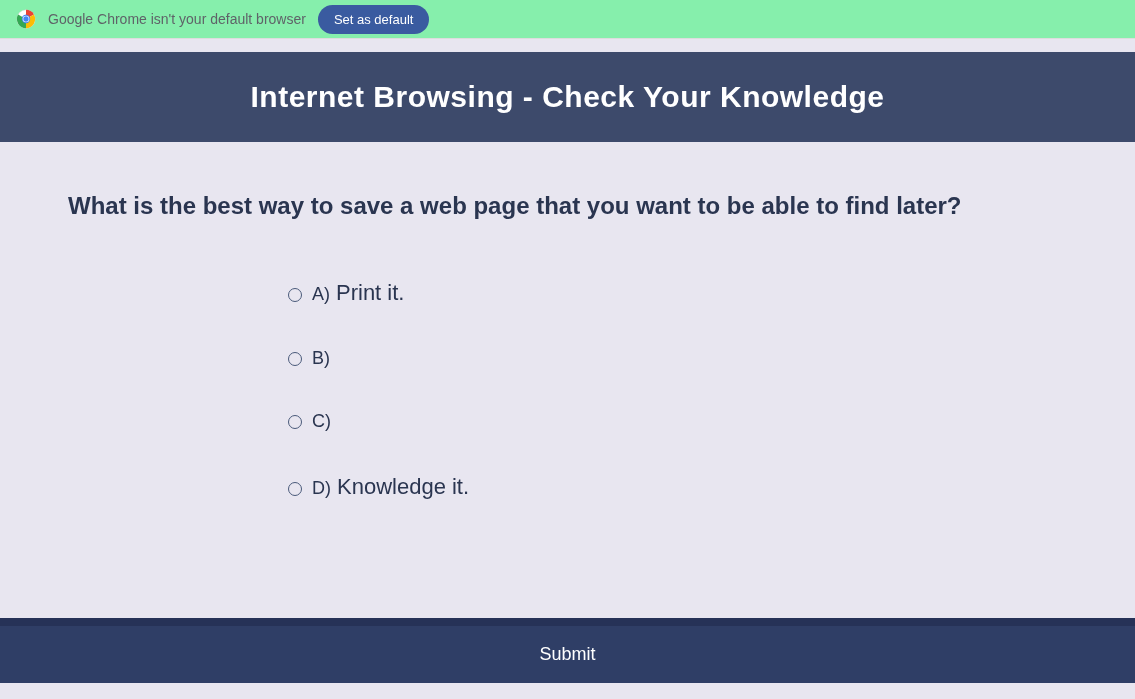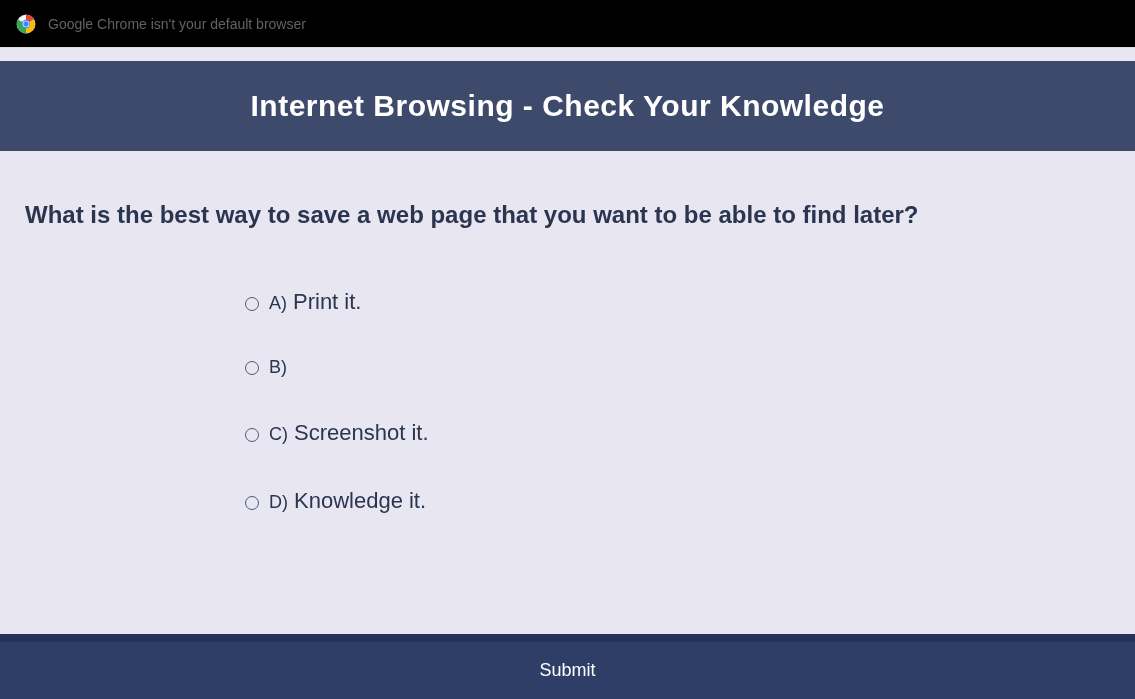--- a/index.html
+++ b/index.html
@@ -8,22 +8,22 @@
       box-sizing: border-box;
     }
     body {
       font-family: Arial, Helvetica, sans-serif;
       background: #e8e6f0;
       width: 1135px;
       height: 699px;
       overflow: hidden;
     }
     .infobar {
-      background: #000000;
-      height: 48px;
+      background: #86efac;
+      height: 39px;
       display: flex;
       align-items: center;
       padding: 0 16px;
       gap: 12px;
       border-bottom: 1px solid #ddd;
     }
     .chrome-icon {
       width: 20px;
       height: 20px;
       flex-shrink: 0;
@@ -46,21 +46,22 @@
       background: #3d4a6b;
       color: #ffffff;
       padding: 28px 0;
       text-align: center;
       font-size: 30px;
       font-weight: bold;
       letter-spacing: 0.5px;
       margin-top: 13px;
     }
     .content {
-      padding: 50px 40px 30px 25px;
+      padding: 50px 40px 30px 40px;
+      margin-left: 28px;
     }
     .question {
       color: #2a3550;
       font-size: 24px;
       font-weight: bold;
       margin-bottom: 60px;
     }
     .options {
       padding-left: 220px;
     }
@@ -85,21 +86,21 @@
       font-size: 18px;
       margin-right: 6px;
     }
     .option-text {
       color: #2a3550;
       font-size: 22px;
       text-align: right;
     }
     .submit-bar {
       position: absolute;
-      bottom: 0;
+      bottom: 16px;
       left: 0;
       right: 0;
       background: #2f3e66;
       color: #ffffff;
       text-align: center;
       padding: 18px 0;
       font-size: 18px;
       font-weight: 500;
       cursor: pointer;
       border-top: 8px solid #263257;
@@ -115,20 +116,21 @@
       <circle cx="12" cy="12" r="5" fill="#4285F4"></circle>
       <path d="M12 1 A11 11 0 0 1 21.5 6.5 L12 12 Z" fill="#EA4335"></path>
       <path d="M21.5 6.5 A11 11 0 0 1 12 23 L12 12 Z" fill="#FBBC05"></path>
       <path d="M12 23 A11 11 0 0 1 2.5 6.5 L12 12 Z" fill="#34A853"></path>
       <circle cx="12" cy="12" r="5" fill="#4285F4"></circle>
       <circle cx="12" cy="12" r="4" fill="#fff"></circle>
       <circle cx="12" cy="12" r="3.2" fill="#4285F4"></circle>
     </svg>
   </span>
   <span class="infobar-text">Google Chrome isn't your default browser</span>
+  <button class="set-default-btn">Set as default</button>
 </div>
 
 <div class="header-bar">
   <span>Internet Browsing - Check Your Knowledge</span>
 </div>
 
 <div class="content">
   <div class="question">What is the best way to save a web page that you want to be able to find later?</div>
   <div class="options">
 
@@ -139,21 +141,20 @@
     </div>
 
     <div class="option-row">
       <span class="radio"></span>
       <span class="option-letter">B)</span>
     </div>
 
     <div class="option-row">
       <span class="radio"></span>
       <span class="option-letter">C)</span>
-      <span class="option-text">Screenshot it.</span>
     </div>
 
     <div class="option-row">
       <span class="radio"></span>
       <span class="option-letter">D)</span>
       <span class="option-text">Knowledge it.</span>
     </div>
 
   </div>
 </div>

